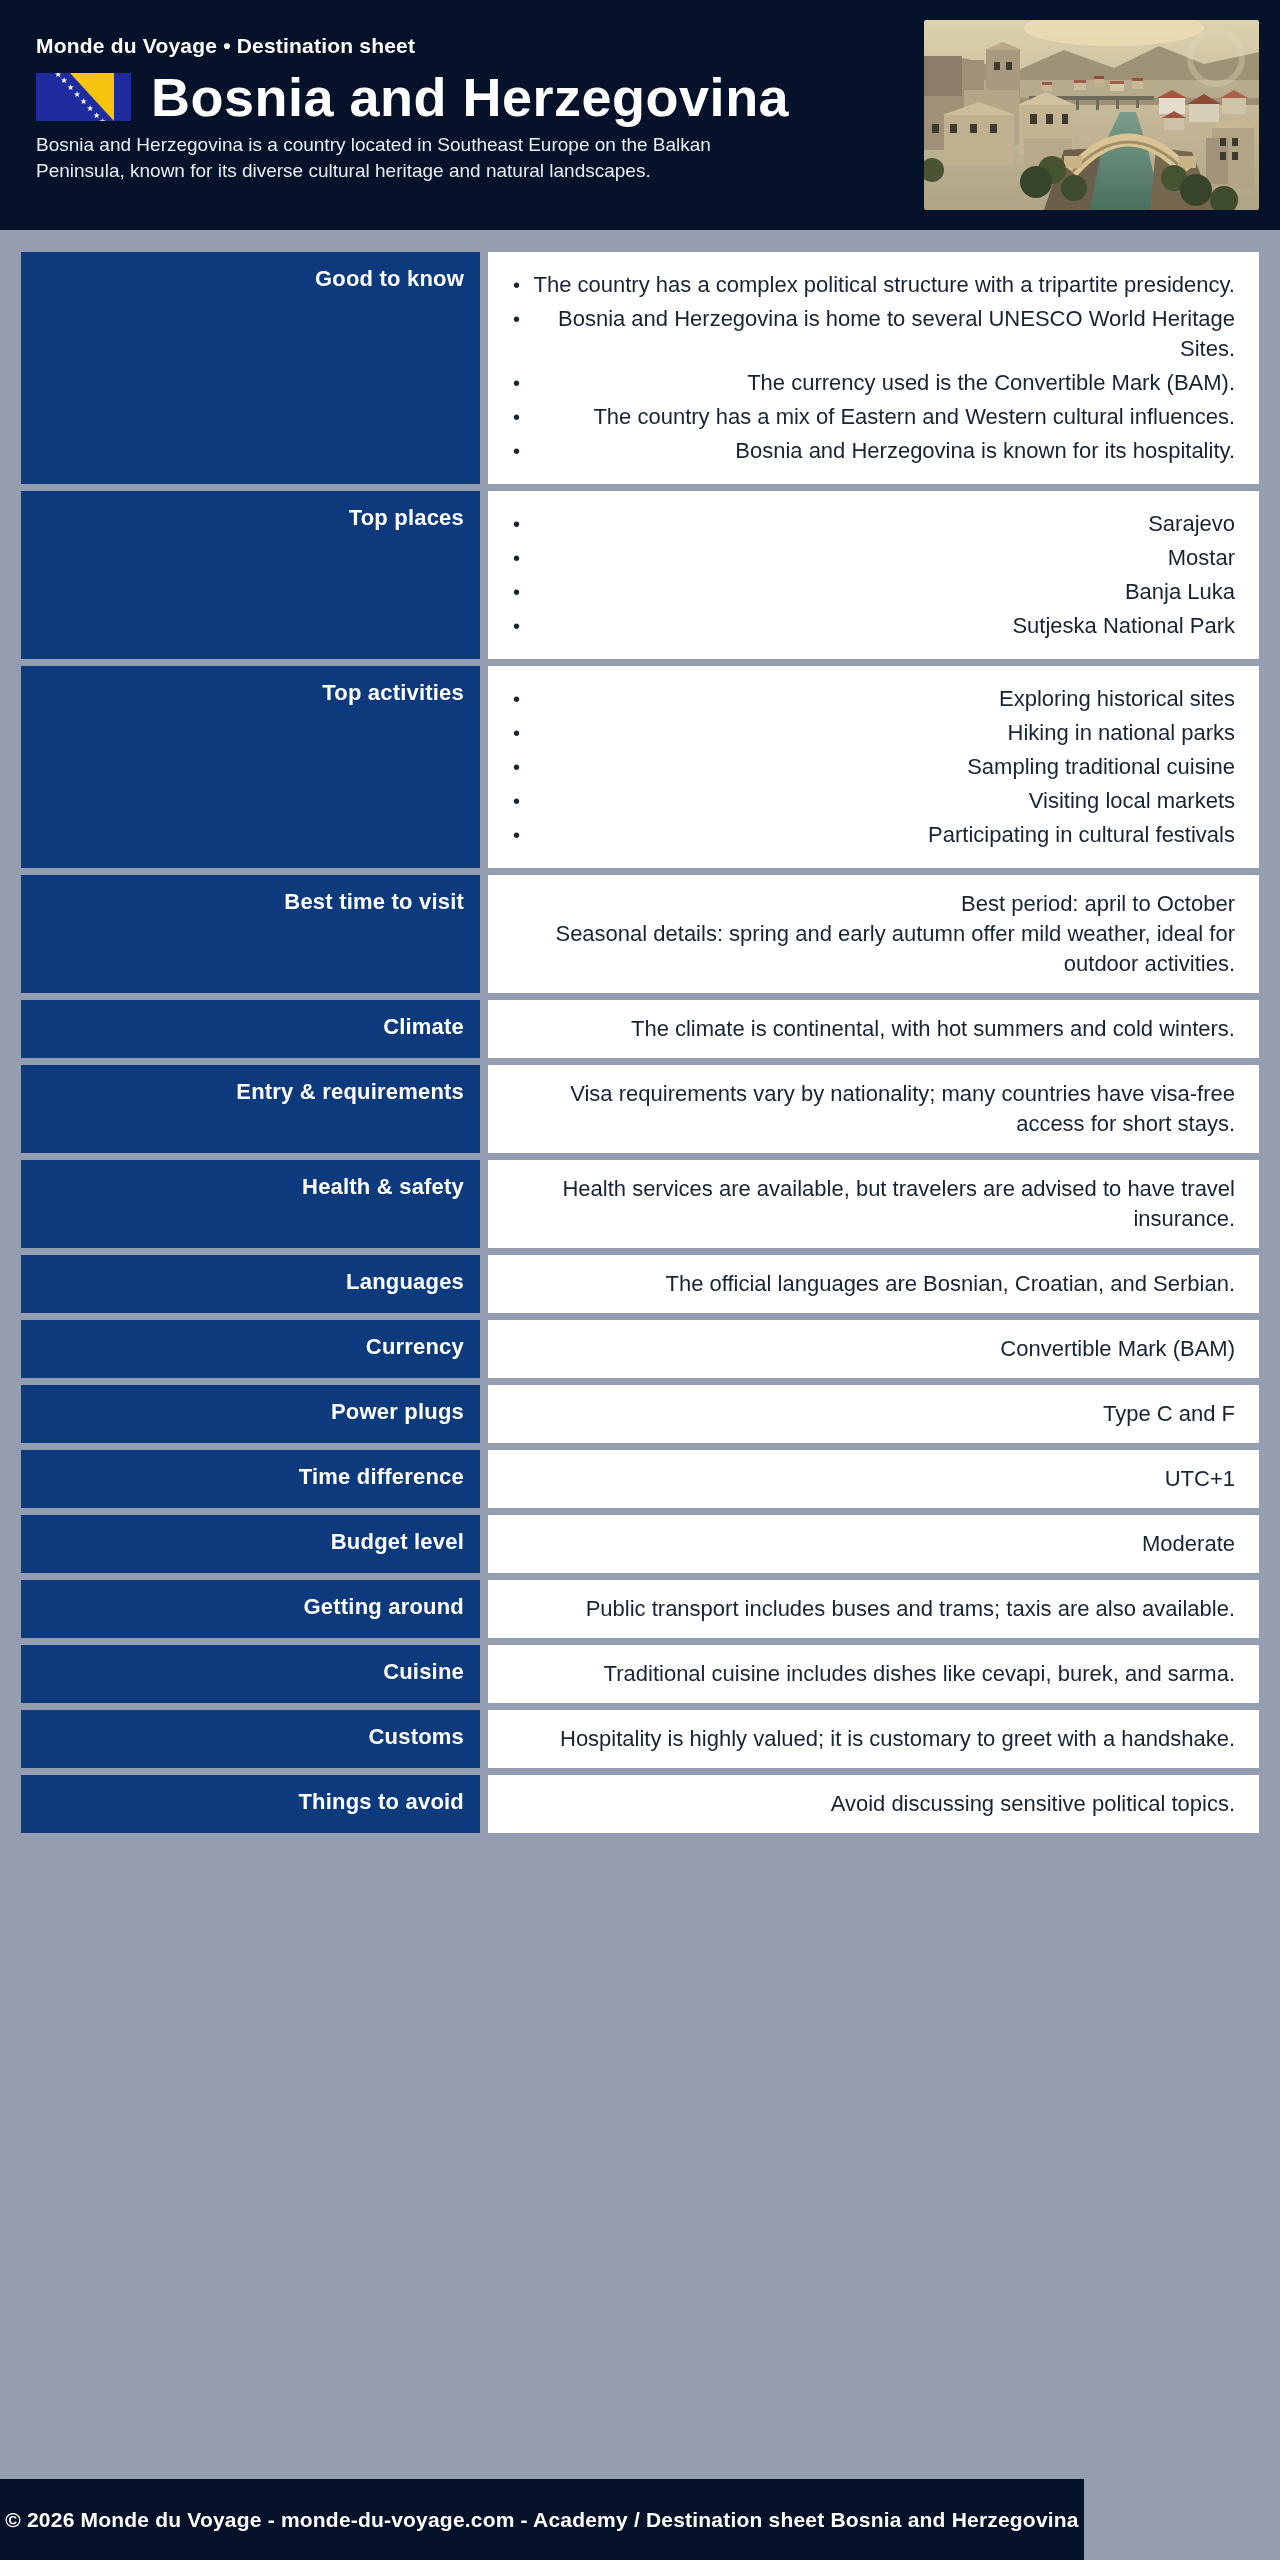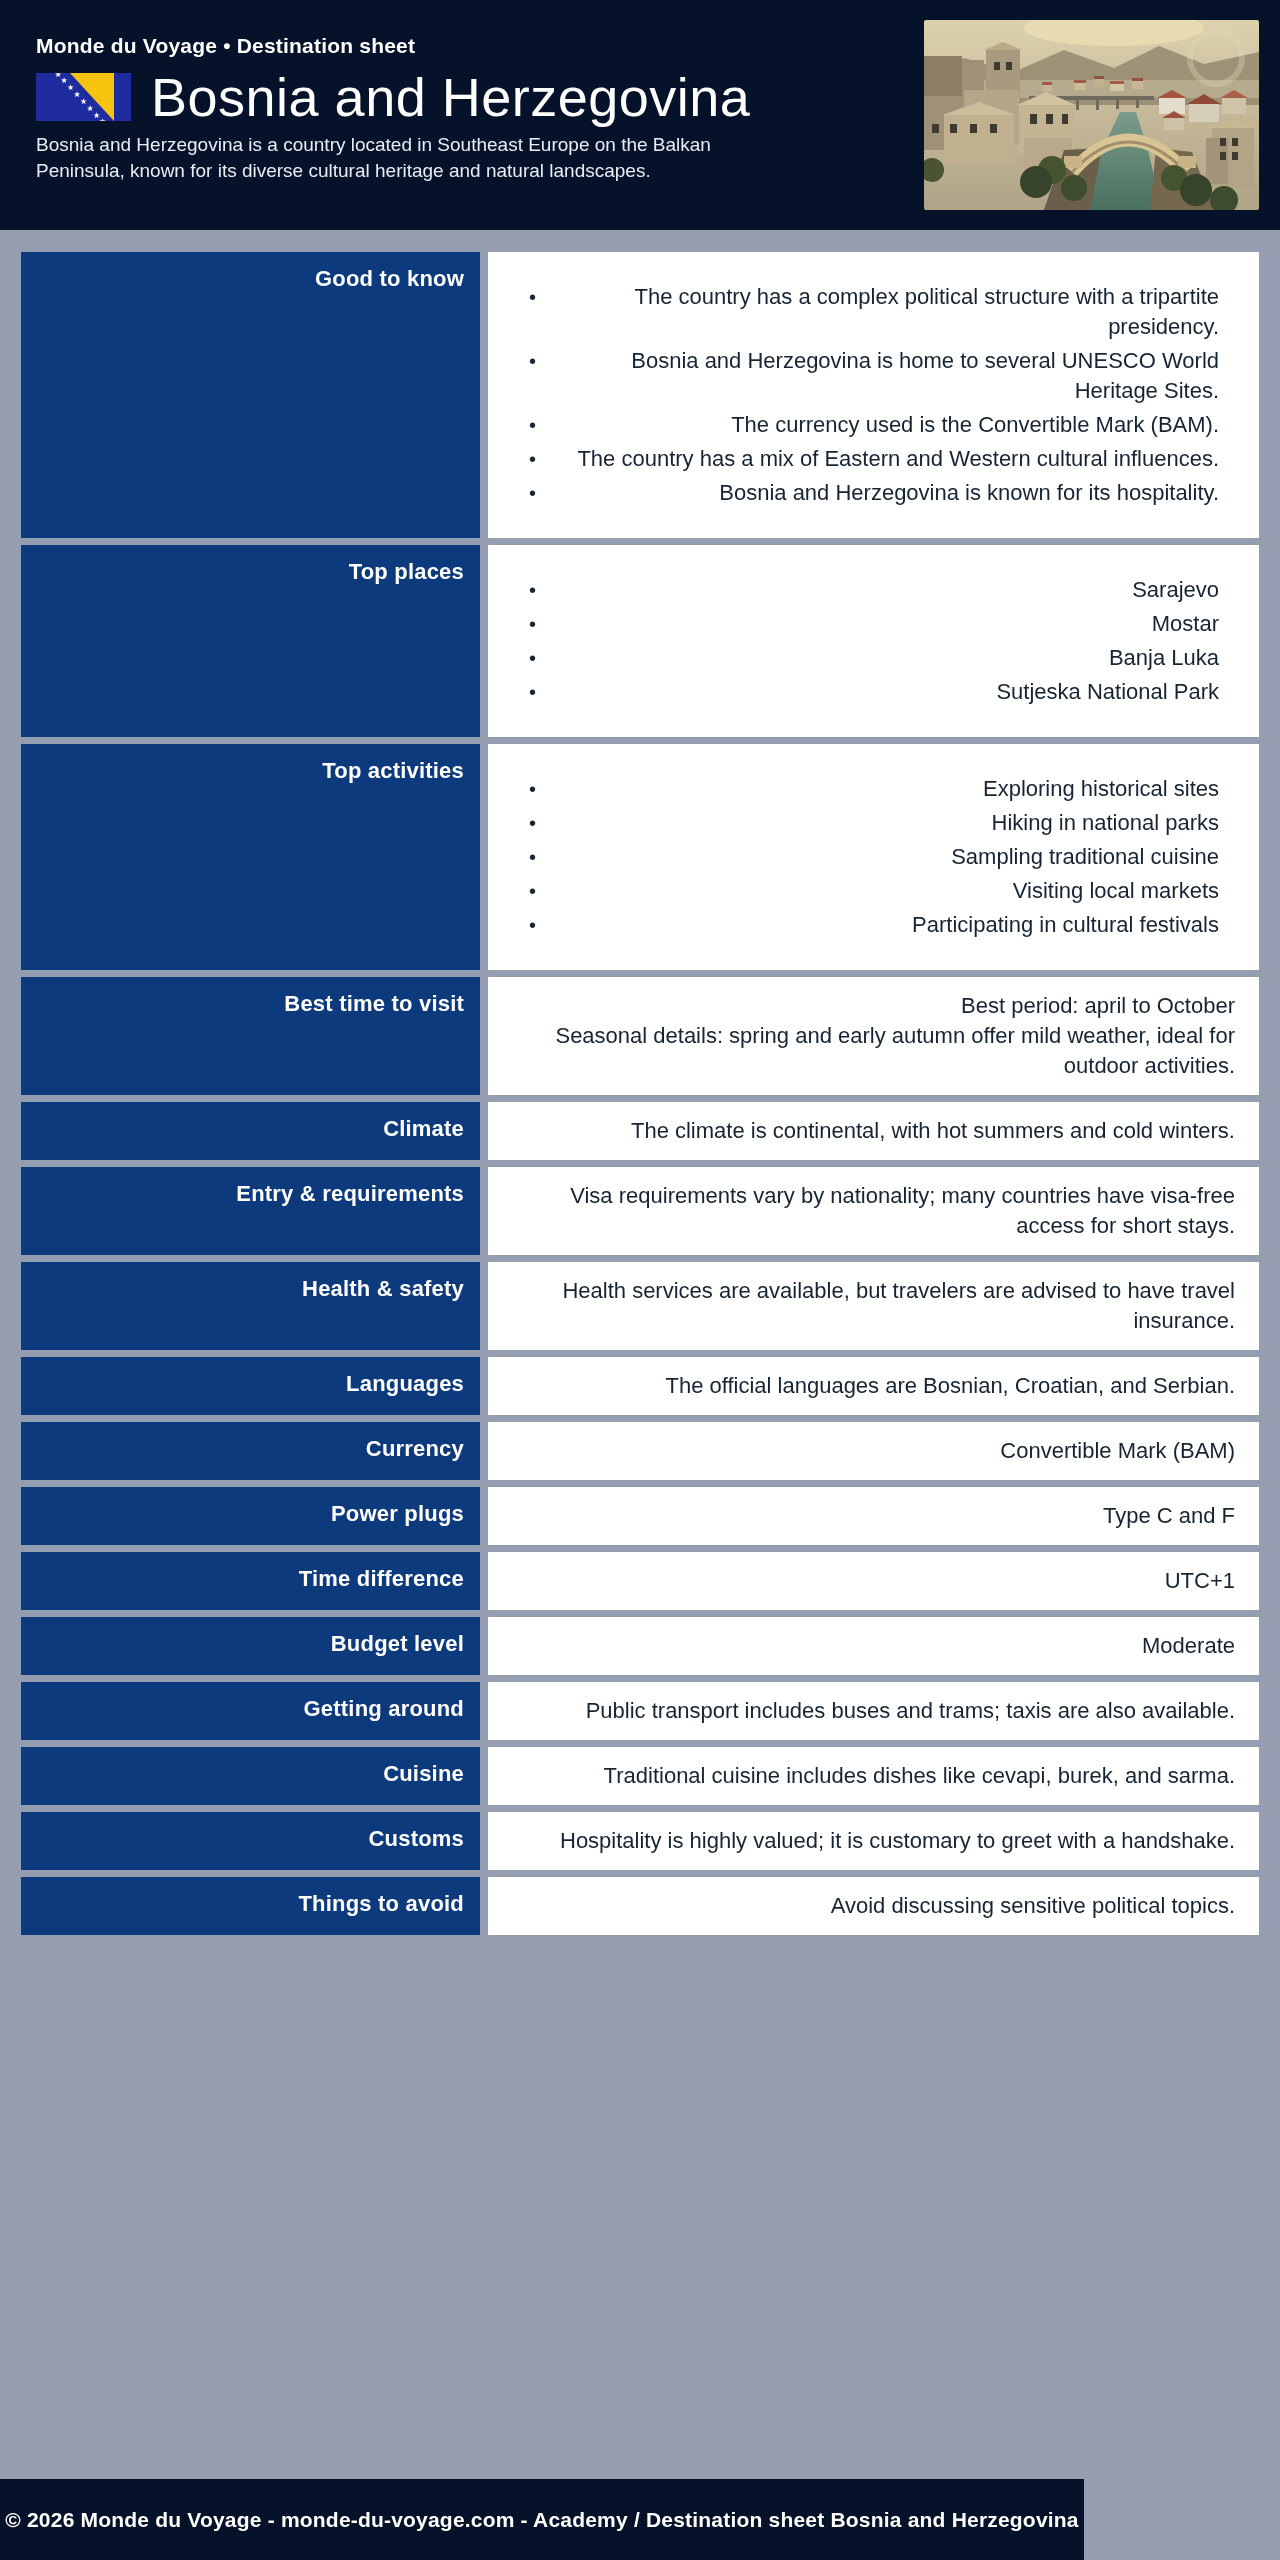--- a/index.html
+++ b/index.html
@@ -21,21 +21,21 @@
     padding:34px 0 0 36px;
     color:#fff;
   }
   .breadcrumb {
     font-size:21px; font-weight:bold; letter-spacing:0.2px;
     margin:0 0 12px 0;
   }
   .title-row { display:flex; align-items:center; }
   .flag { width:95px; height:48px; flex:0 0 auto; display:block; }
   .page-title {
-    font-size:54px; font-weight:normal; line-height:1;
+    font-size:54px; font-weight:bold; line-height:1;
     margin:0 0 0 20px; letter-spacing:0.5px;
     white-space:nowrap;
   }
   .description {
     margin-top:8px;
     font-size:19px; line-height:26px;
     color:#e9edf3;
     max-width:740px;
     font-weight:normal;
   }
@@ -60,21 +60,21 @@
     font-size:22px; font-weight:bold;
     padding:14px 16px 14px 17px;
     letter-spacing:0.2px;
   }
   .tvalue {
     background:#ffffff;
     color:#162433;
     font-size:22px; line-height:30px;
     padding:14px 24px 14px 17px;
   }
-  .tvalue ul { margin:16px; padding:0 0 0 24px; list-style:none; }
+  .tvalue ul { margin:0; padding:0 0 0 24px; list-style:none; }
   .tvalue li { margin:4px 0; position:relative; }
   .tvalue li::before {
     content:"•";
     position:absolute; left:-16px; top:0;
     font-size:20px; color:#162433;
   }
   .tvalue .vline { margin:0; }
 
   
   .footer {

